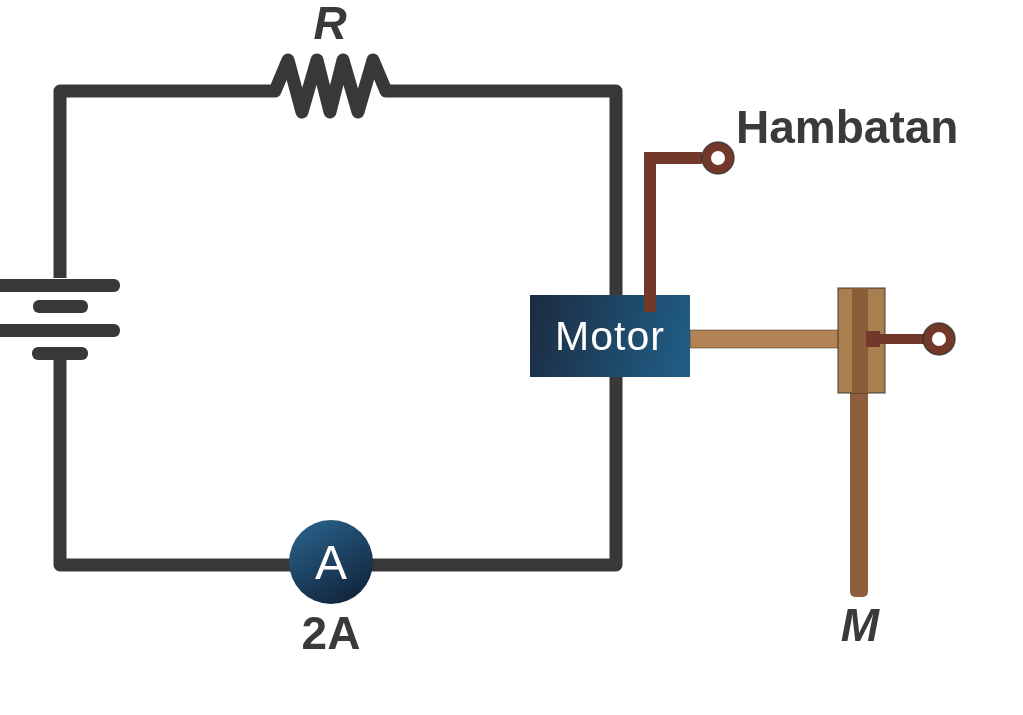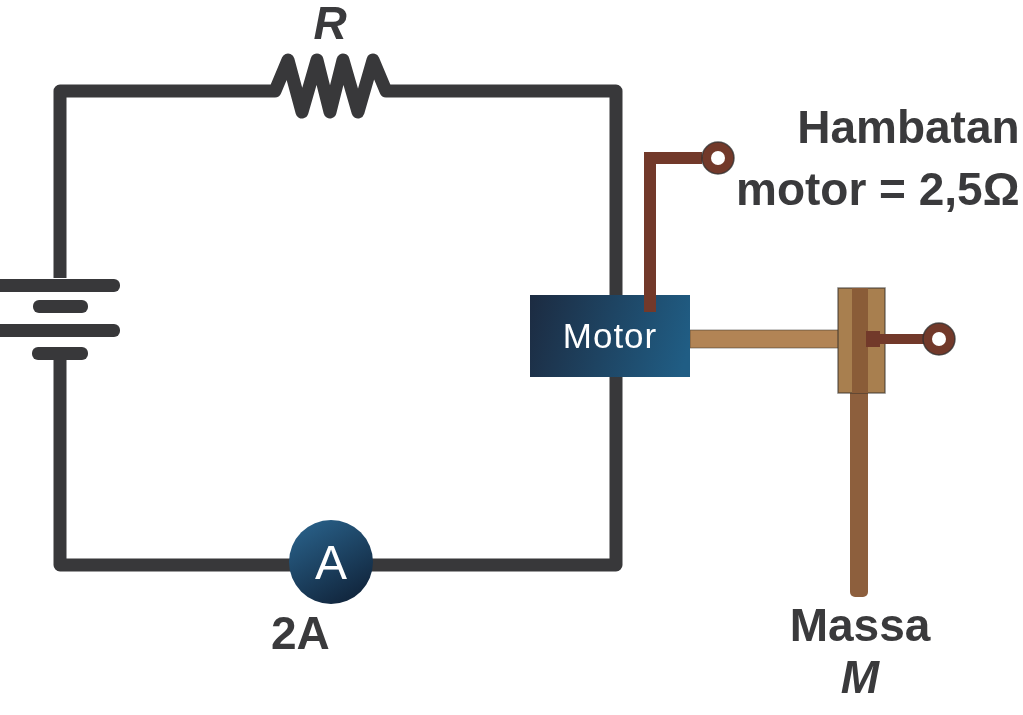--- a/index.html
+++ b/index.html
@@ -29,21 +29,21 @@
   #motor-box {
     position: absolute;
     left: 530px; top: 295px;
     width: 160px; height: 82px;
     background: linear-gradient(105deg, #1c2b41 0%, #205d84 95%);
     display: flex; align-items: center; justify-content: center;
     z-index: 2;
   }
   #motor-box .motor-text {
     color: #ffffff;
-    font-size: 35px;
+    font-size: 41px;
     font-weight: 500;
     letter-spacing: 1px;
   }
 
   #ammeter {
     position: absolute;
     left: 289px; top: 520px;
     width: 84px; height: 84px;
     border-radius: 50%;
     background: linear-gradient(150deg, #2b6690 0%, #122840 85%);
@@ -52,21 +52,21 @@
   }
   #ammeter .ammeter-text {
     color: #ffffff;
     font-size: 48px;
     font-weight: 500;
   }
 
   #label-r         { left: 280px; top: -4px;  width: 100px; text-align: center; }
   #label-power     { left: 128px; top: 295px; }
   #label-hambatan  { left: 736px; top: 96px;  line-height: 62px; text-align: right; }
-  #label-current   { left: 271px; top: 606px; width: 100px; text-align: left; }
+  #label-current   { left: 281px; top: 606px; width: 100px; text-align: center; }
   #label-massa     { left: 760px; top: 599px; width: 200px; text-align: center; line-height: 52px; }
 </style>
 </head>
 <body>
 
 <div id="canvas">
 
   <svg id="wires-layer" class="layer" viewBox="0 0 1023 715">
 
     <path d="M 60 278 L 60 91 L 275 91 L 288 60 L 302 112 L 317 60 L 330 112 L 343 60 L 358 112 L 373 60 L 386 91 L 616 91 L 616 565 L 60 565 L 60 359" fill="none" stroke-width="13" stroke-linejoin="round" stroke-linecap="butt" stroke="#38383a"></path>
@@ -102,23 +102,21 @@
     <path d="M 650 312 L 650 158 L 702 158" fill="none" stroke-width="12" stroke-linejoin="miter" stroke-linecap="butt" stroke="#72392a"></path>
     <circle cx="718" cy="158" r="16" stroke="rgba(45,45,45,0.75)" stroke-width="1.5" fill="#72392a"></circle>
     <circle cx="718" cy="158" r="7" fill="#ffffff"></circle>
   </svg>
 
   <div id="label-r" class="label italic">R</div>
 
 
   <div id="label-hambatan" class="label">
     <div>Hambatan</div>
-    <div>motor = 2,5Ω</div>
   </div>
 
   <div id="label-current" class="label">2A</div>
 
   <div id="label-massa" class="label">
-    <div>Massa</div>
     <div class="italic">M</div>
   </div>
 
 </div>
 
 </body></html>

